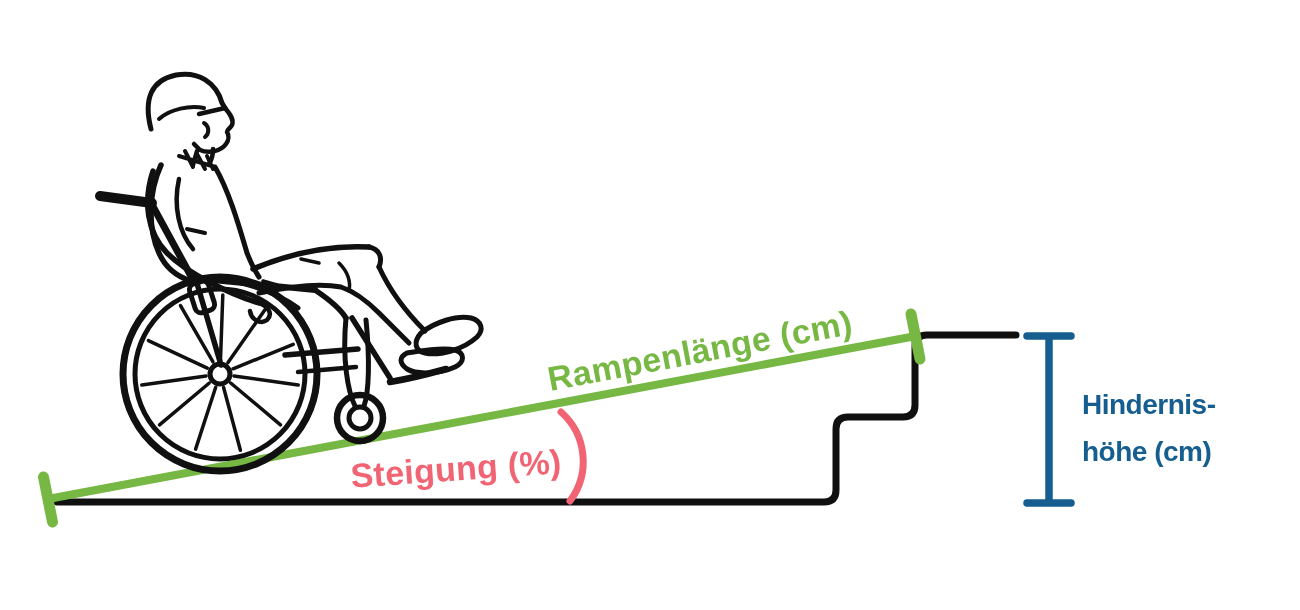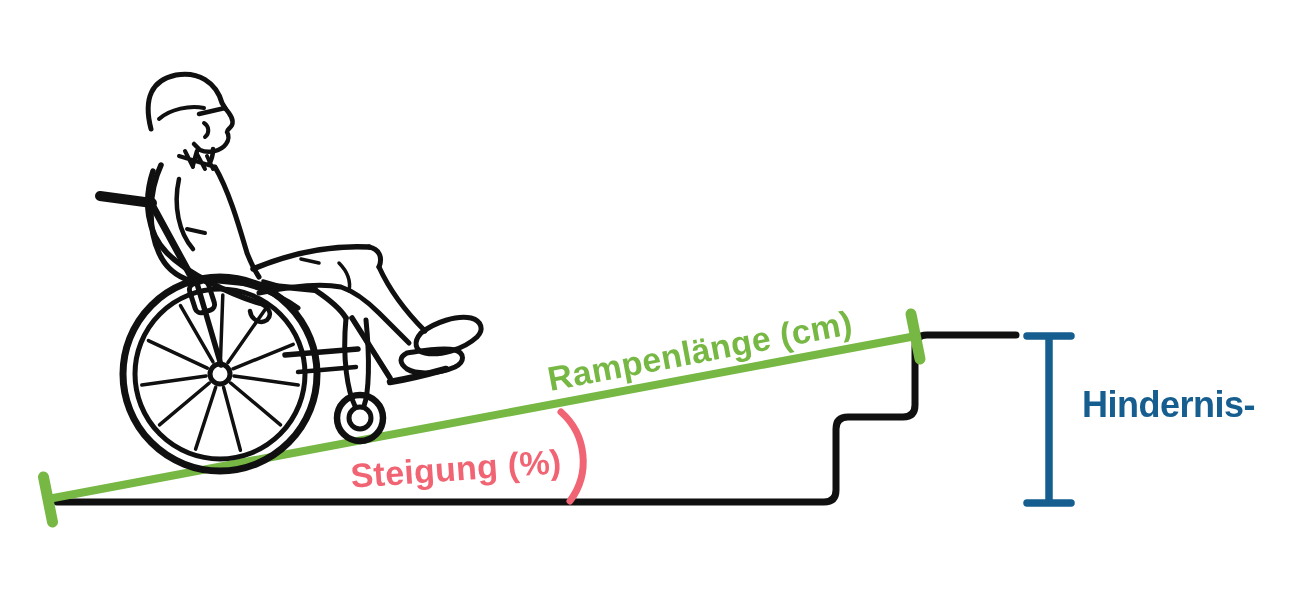--- a/index.html
+++ b/index.html
@@ -14,21 +14,21 @@
     transform:translate(-50%,-50%) rotate(-10.7deg);
     color:#76b843;font-size:34px;letter-spacing:0.3px;
   }
   .label-slope{
     left:456px;top:469px;
     transform:translate(-50%,-50%) rotate(-4deg);
     color:#f06473;font-size:34px;letter-spacing:0.3px;
   }
   .label-height{
     left:1082px;top:381px;
-    color:#155e8f;font-size:36px;line-height:47px;letter-spacing:-0.5px;
+    color:#155e8f;font-size:28px;line-height:47px;letter-spacing:-0.5px;
   }
 </style>
 </head>
 <body>
 
 <div class="stage">
 
   <svg class="scene" viewBox="0 0 1300 610" fill="none" stroke-linecap="round" stroke-linejoin="round">
 
     <path d="M 57 502 L 824 502 Q 836 502 836 490 L 836 429 Q 836 417 848 417 L 903 417 Q 915 417 915 405 L 915 347 Q 915 335 927 335 L 1016 335" stroke="#101010" stroke-width="7"></path>
@@ -104,15 +104,16 @@
       <line x1="1027" y1="503" x2="1071" y2="503"></line>
     </g>
   </svg>
 
   <div class="label label-ramp">Rampenlänge (cm)</div>
 
   <div class="label label-slope">Steigung (%)</div>
 
   <div class="label label-height">
     <span>Hindernis-</span><br>
+    <span>höhe (cm)</span>
   </div>
 
 </div>
 
 </body></html>

